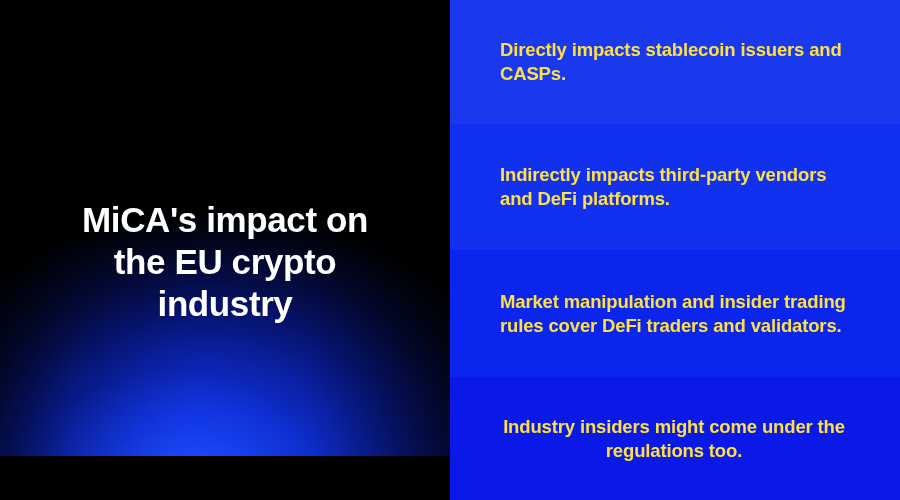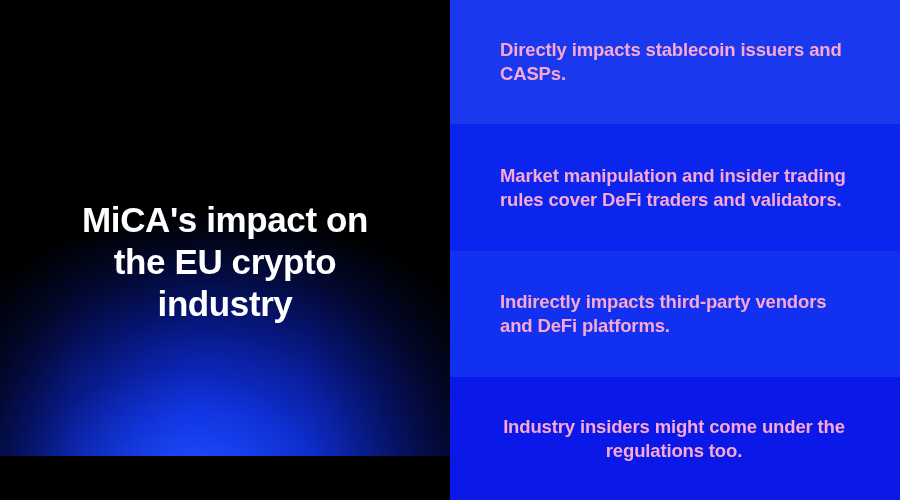--- a/index.html
+++ b/index.html
@@ -120,21 +120,21 @@
     flex-direction: column;
   }
   .fact-row {
     box-sizing: border-box;
     display: flex;
     align-items: center;
     padding: 0 52px 0 50px;
     overflow: hidden;
   }
   .fact-text {
-    color: #f9a8d4;
+    color: #fde047;
     font-size: 18.5px;
     line-height: 24px;
     font-weight: 700;
     letter-spacing: -0.15px;
   }
 </style>
 </head>
 <body>
 
 <div id="canvas" style="width: 900px; height: 500px; background: rgb(0, 0, 0);">
@@ -148,26 +148,26 @@
 the EU crypto
 industry</h1>
   </div>
 
   <div class="right-panel">
 
     <div class="fact-row" style="background:#1A38EE;height:124px;color:#FFFFFF;">
       <div class="fact-text">Directly impacts stablecoin issuers and CASPs.</div>
     </div>
 
+    <div class="fact-row" style="background:#1230F0;height:126px;color:#FFFFFF;">
+      <div class="fact-text">Indirectly impacts third-party vendors and DeFi platforms.</div>
+    </div>
+
     <div class="fact-row" style="background:#0C25EE;height:127px;color:#FFFFFF;">
       <div class="fact-text">Market manipulation and insider trading rules cover DeFi traders and validators.</div>
-    </div>
-
-    <div class="fact-row" style="background:#1230F0;height:126px;color:#FFFFFF;">
-      <div class="fact-text">Indirectly impacts third-party vendors and DeFi platforms.</div>
     </div>
 
     <div class="fact-row" style="background:#0A18E8;height:123px;color:#FFFFFF;text-align:center;">
       <div class="fact-text">Industry insiders might come under the regulations too.</div>
     </div>
 
   </div>
 
 </div>
 

